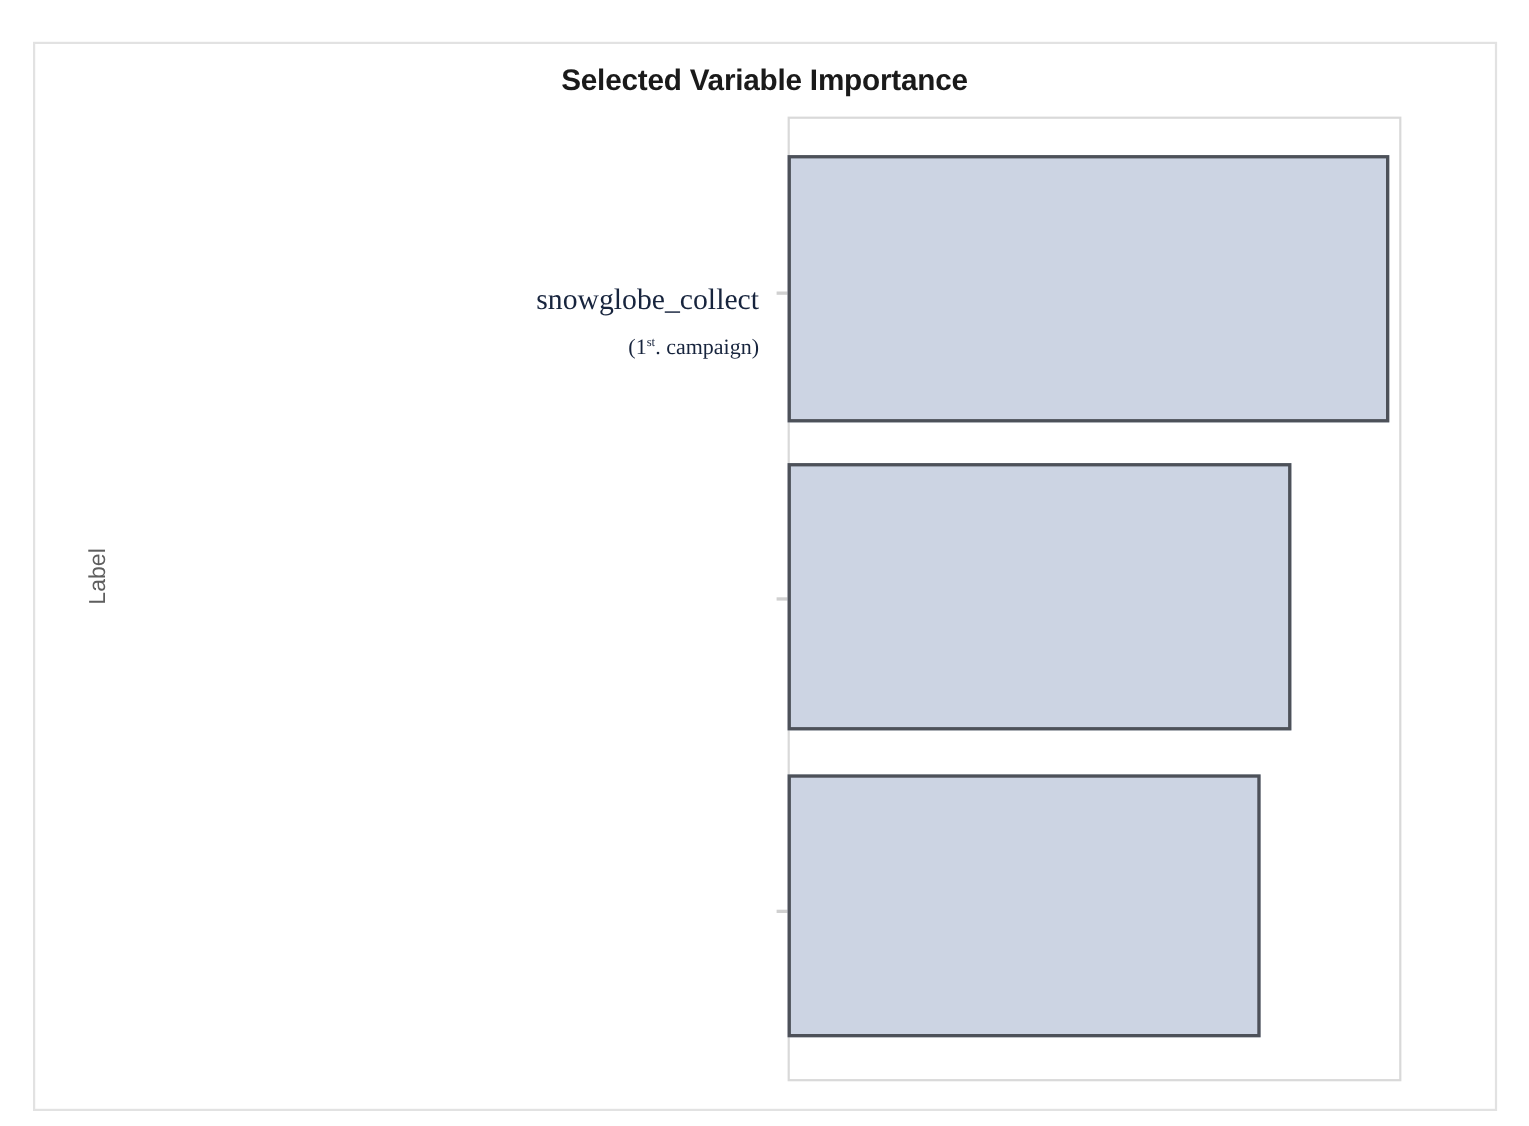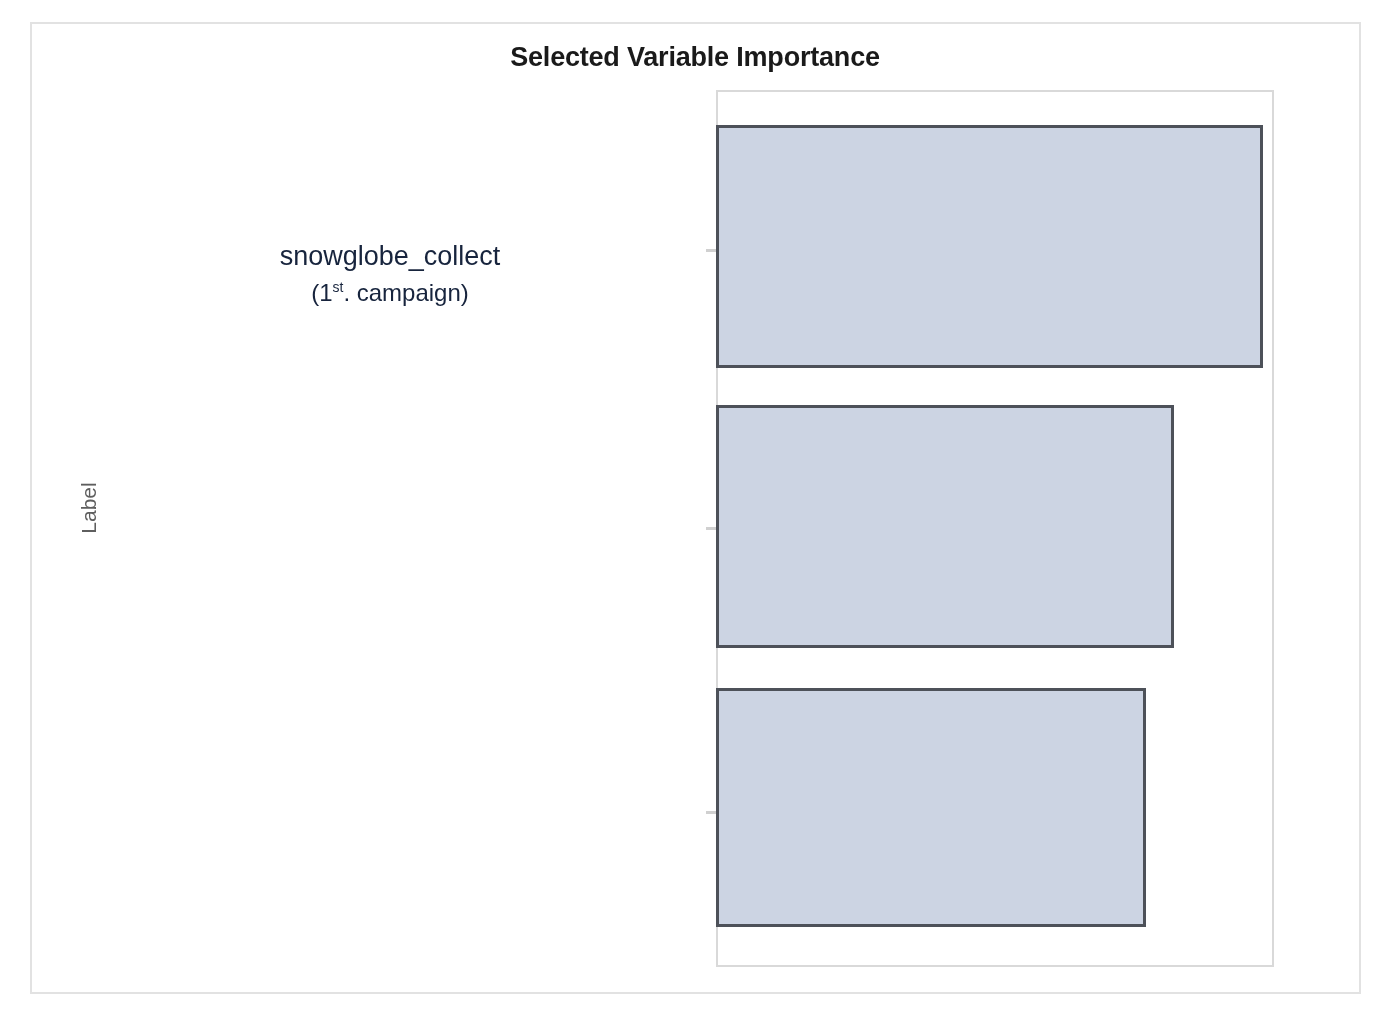--- a/index.html
+++ b/index.html
@@ -11,21 +11,21 @@
     width: 1390px;
     height: 1024px;
     font-family: "Liberation Sans", sans-serif;
     overflow: hidden;
   }
 
   
   #figure {
     position: absolute;
     left: 0;
-    top: 0;
+    top: 16px;
     width: 1390px;
     height: 836px;
     background: #ffffff;
   }
 
   #outer-frame {
     position: absolute;
     left: 30px;
     top: 22px;
     width: 1331px;
@@ -61,35 +61,35 @@
     font-size: 21px;
     color: #5e5e5e;
     font-family: "Liberation Sans", sans-serif;
   }
 
   
   .cat-label {
     position: absolute;
     left: 90px;
     width: 600px;
-    text-align: center;
+    text-align: right;
     color: #17243d;
-    font-family: Liberation Sans, sans-serif;
+    font-family: Liberation Serif, serif;
   }
   .cat-label .cat-name {
     display: block;
     font-size: 27px;
     line-height: 1.05;
     white-space: nowrap;
   }
   .cat-label .cat-sub {
     display: block;
-    font-size: 24px;
+    font-size: 20px;
     line-height: 1.05;
-    margin-top: 10px;
+    margin-top: 20px;
     white-space: nowrap;
   }
   .cat-label .cat-sub sup {
     font-size: 0.58em;
     vertical-align: super;
     line-height: 0;
   }
 
   #cat-label-0 { top: 242px; }
   #cat-label-1 { top: 503px; }

